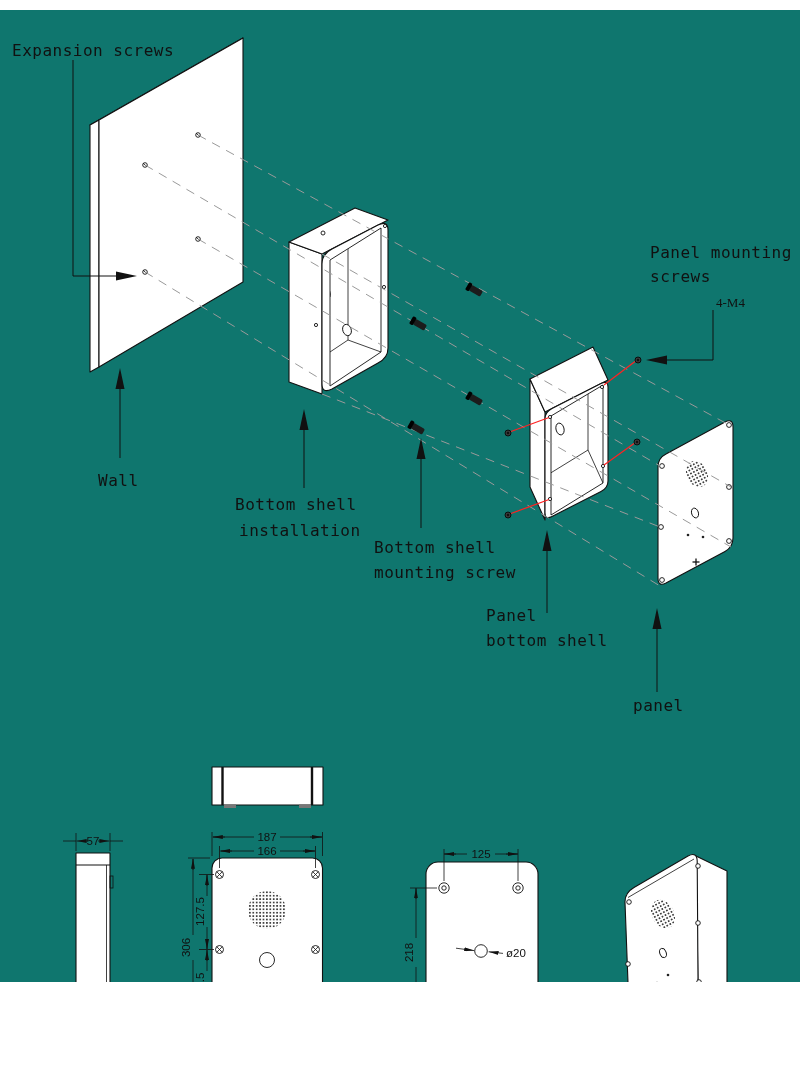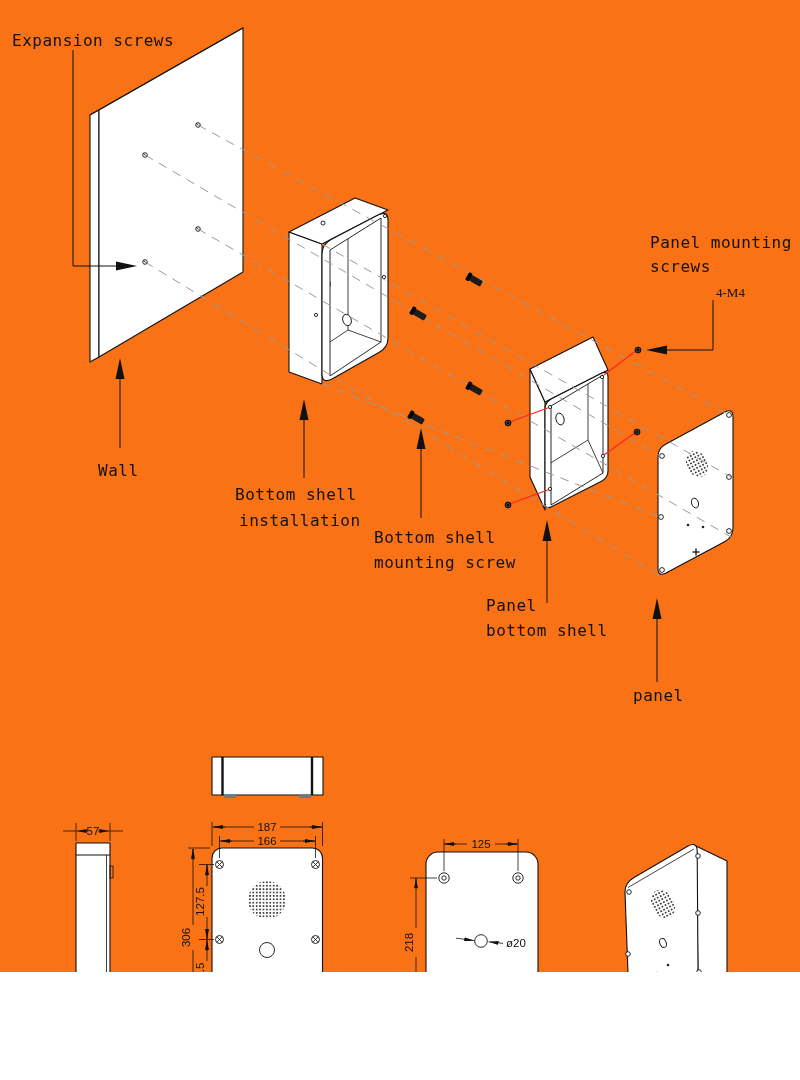--- a/index.html
+++ b/index.html
@@ -1,16 +1,16 @@
 <!DOCTYPE html>
 <html><head>
 <meta charset="utf-8">
 <style>
   html,body { margin:0; padding:0; background:#ffffff; }
-  .canvas { position:relative; width:800px; height:972px; background:#f97316; overflow:hidden; }
+  .canvas { position:relative; width:800px; height:972px; background:#0f766e; overflow:hidden;margin-top:10px; }
   svg { display:block; }
   .lbl  { font:16px "DejaVu Sans Mono", monospace; letter-spacing:.5px; fill:#111; }
   .dim  { font:11.5px "Liberation Sans", sans-serif; fill:#111; }
   .spec { font:13px "Liberation Serif", serif; fill:#111; }
   .ol   { fill:#fff; stroke:#111; stroke-width:1.1; stroke-linejoin:round; }
   .ln   { stroke:#111; stroke-width:1; fill:none; stroke-linejoin:round; }
   .thin { stroke:#111; stroke-width:0.8; fill:none; }
   .hole { fill:#fff; stroke:#111; stroke-width:0.9; }
   .dash { stroke-width:1; stroke-dasharray:9 7; fill:none; }
   .red  { stroke-width:1.3; fill:none; }

